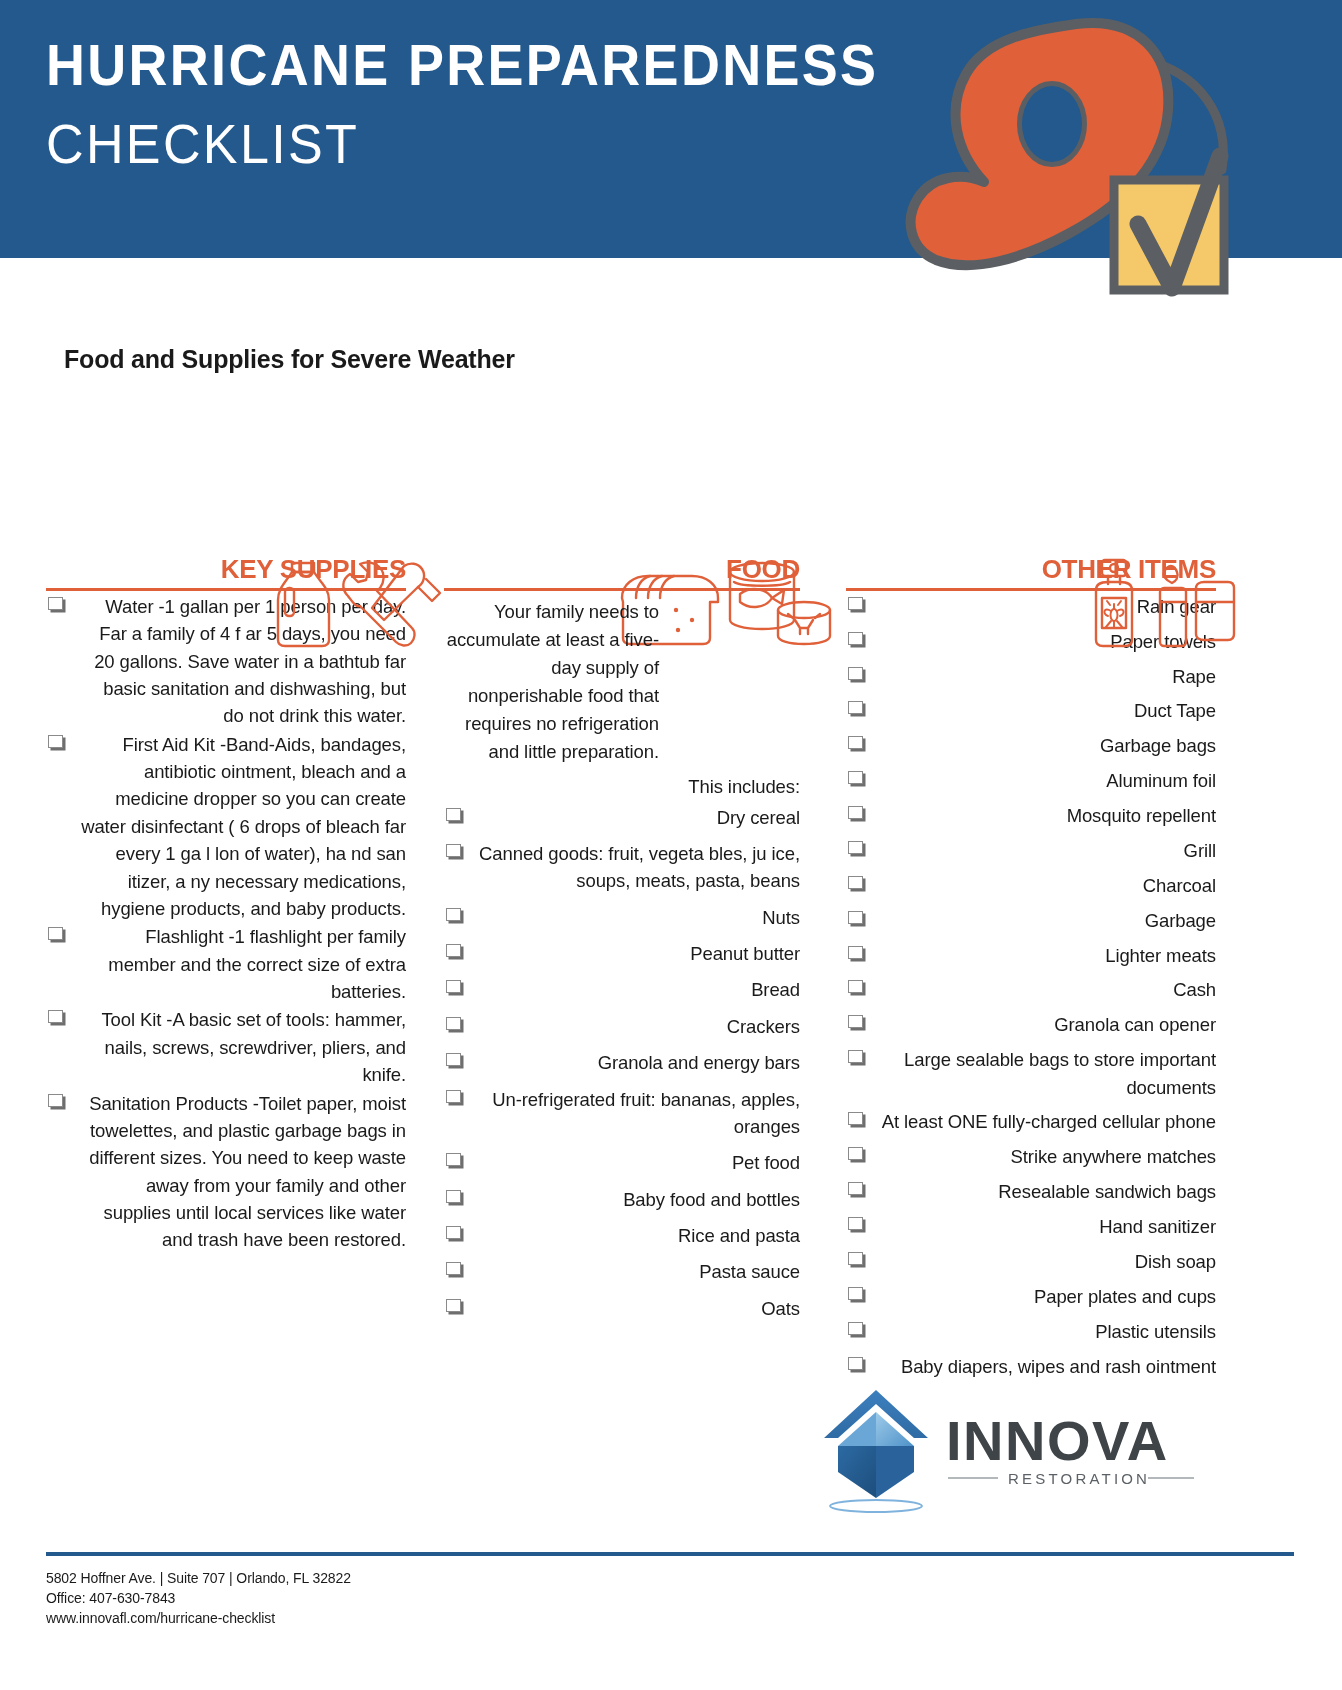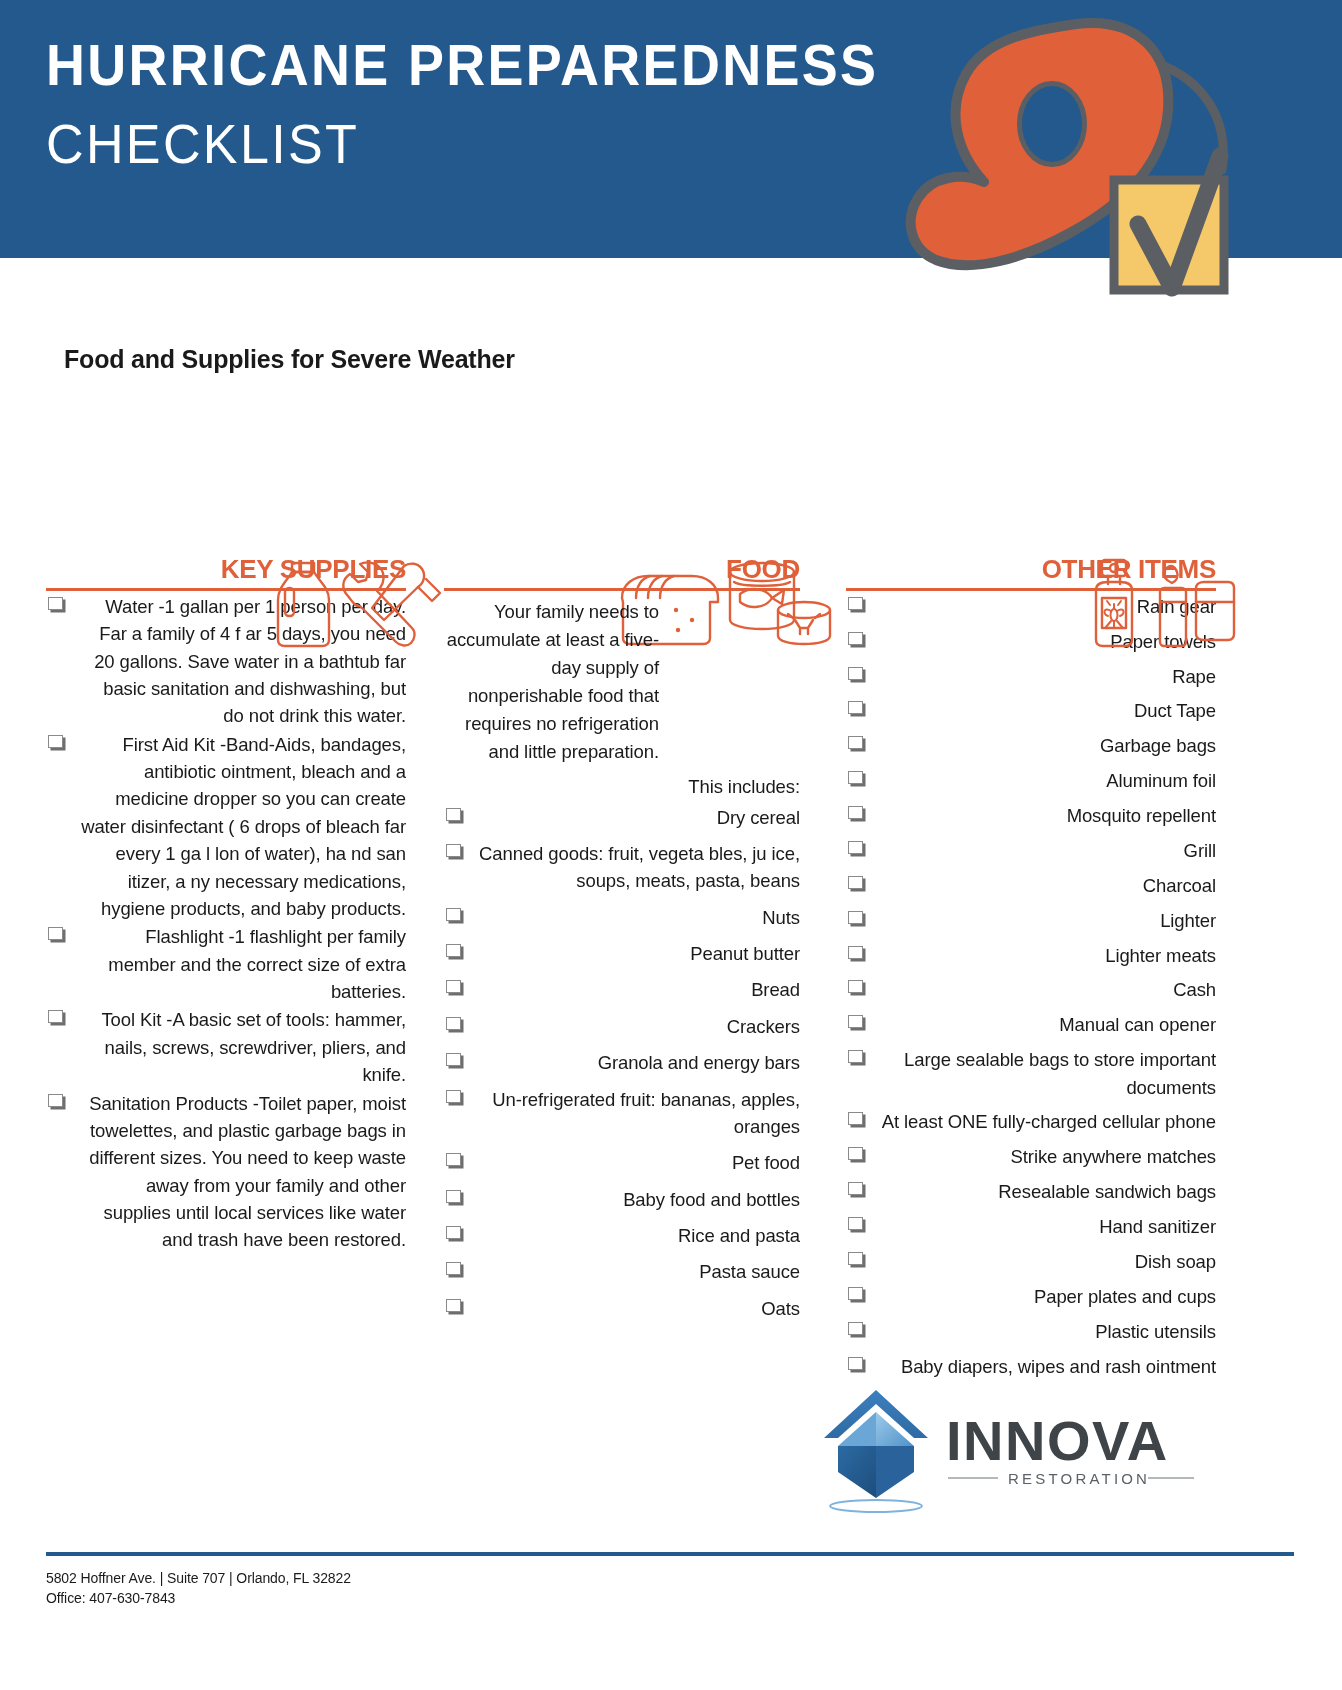--- a/index.html
+++ b/index.html
@@ -239,24 +239,24 @@
       <ul class="check">
         <li><span class="box"></span><span>Rain gear</span></li>
         <li><span class="box"></span><span>Paper towels</span></li>
         <li><span class="box"></span><span>Rape</span></li>
         <li><span class="box"></span><span>Duct Tape</span></li>
         <li><span class="box"></span><span>Garbage bags</span></li>
         <li><span class="box"></span><span>Aluminum foil</span></li>
         <li><span class="box"></span><span>Mosquito repellent</span></li>
         <li><span class="box"></span><span>Grill</span></li>
         <li><span class="box"></span><span>Charcoal</span></li>
-        <li><span class="box"></span><span>Lighter</span></li>
+        <li><span class="box"></span><span>Garbage</span></li>
         <li><span class="box"></span><span>Lighter meats</span></li>
         <li><span class="box"></span><span>Cash</span></li>
-        <li><span class="box"></span><span>Manual can opener</span></li>
+        <li><span class="box"></span><span>Granola can opener</span></li>
         <li><span class="box"></span><span>Large sealable bags to store important documents</span></li>
         <li><span class="box"></span><span>At least ONE fully-charged cellular phone</span></li>
         <li><span class="box"></span><span>Strike anywhere matches</span></li>
         <li><span class="box"></span><span>Resealable sandwich bags</span></li>
         <li><span class="box"></span><span>Hand sanitizer</span></li>
         <li><span class="box"></span><span>Dish soap</span></li>
         <li><span class="box"></span><span>Paper plates and cups</span></li>
         <li><span class="box"></span><span>Plastic utensils</span></li>
         <li><span class="box"></span><span>Baby diapers, wipes and rash ointment</span></li>
       </ul>
@@ -289,15 +289,16 @@
     <text x="128" y="74" font-family="Liberation Sans, sans-serif" font-size="56" font-weight="bold" letter-spacing="1.5" fill="#3f4448">INNOVA</text>
     <line x1="130" y1="92" x2="180" y2="92" stroke="#9aa0a5" stroke-width="1.6"></line>
     <text x="190" y="98" font-family="Liberation Sans, sans-serif" font-size="15" letter-spacing="3.2" fill="#5b6166">RESTORATION</text>
     <line x1="330" y1="92" x2="376" y2="92" stroke="#9aa0a5" stroke-width="1.6"></line>
   </svg>
 
   <div class="footer-rule"></div>
   <div class="footer-text">
     <div>5802 Hoffner Ave. | Suite 707 | Orlando, FL 32822</div>
     <div>Office: 407-630-7843</div>
+    <div>www.innovafl.com/hurricane-checklist</div>
   </div>
 
 </div>
 
 </body></html>

